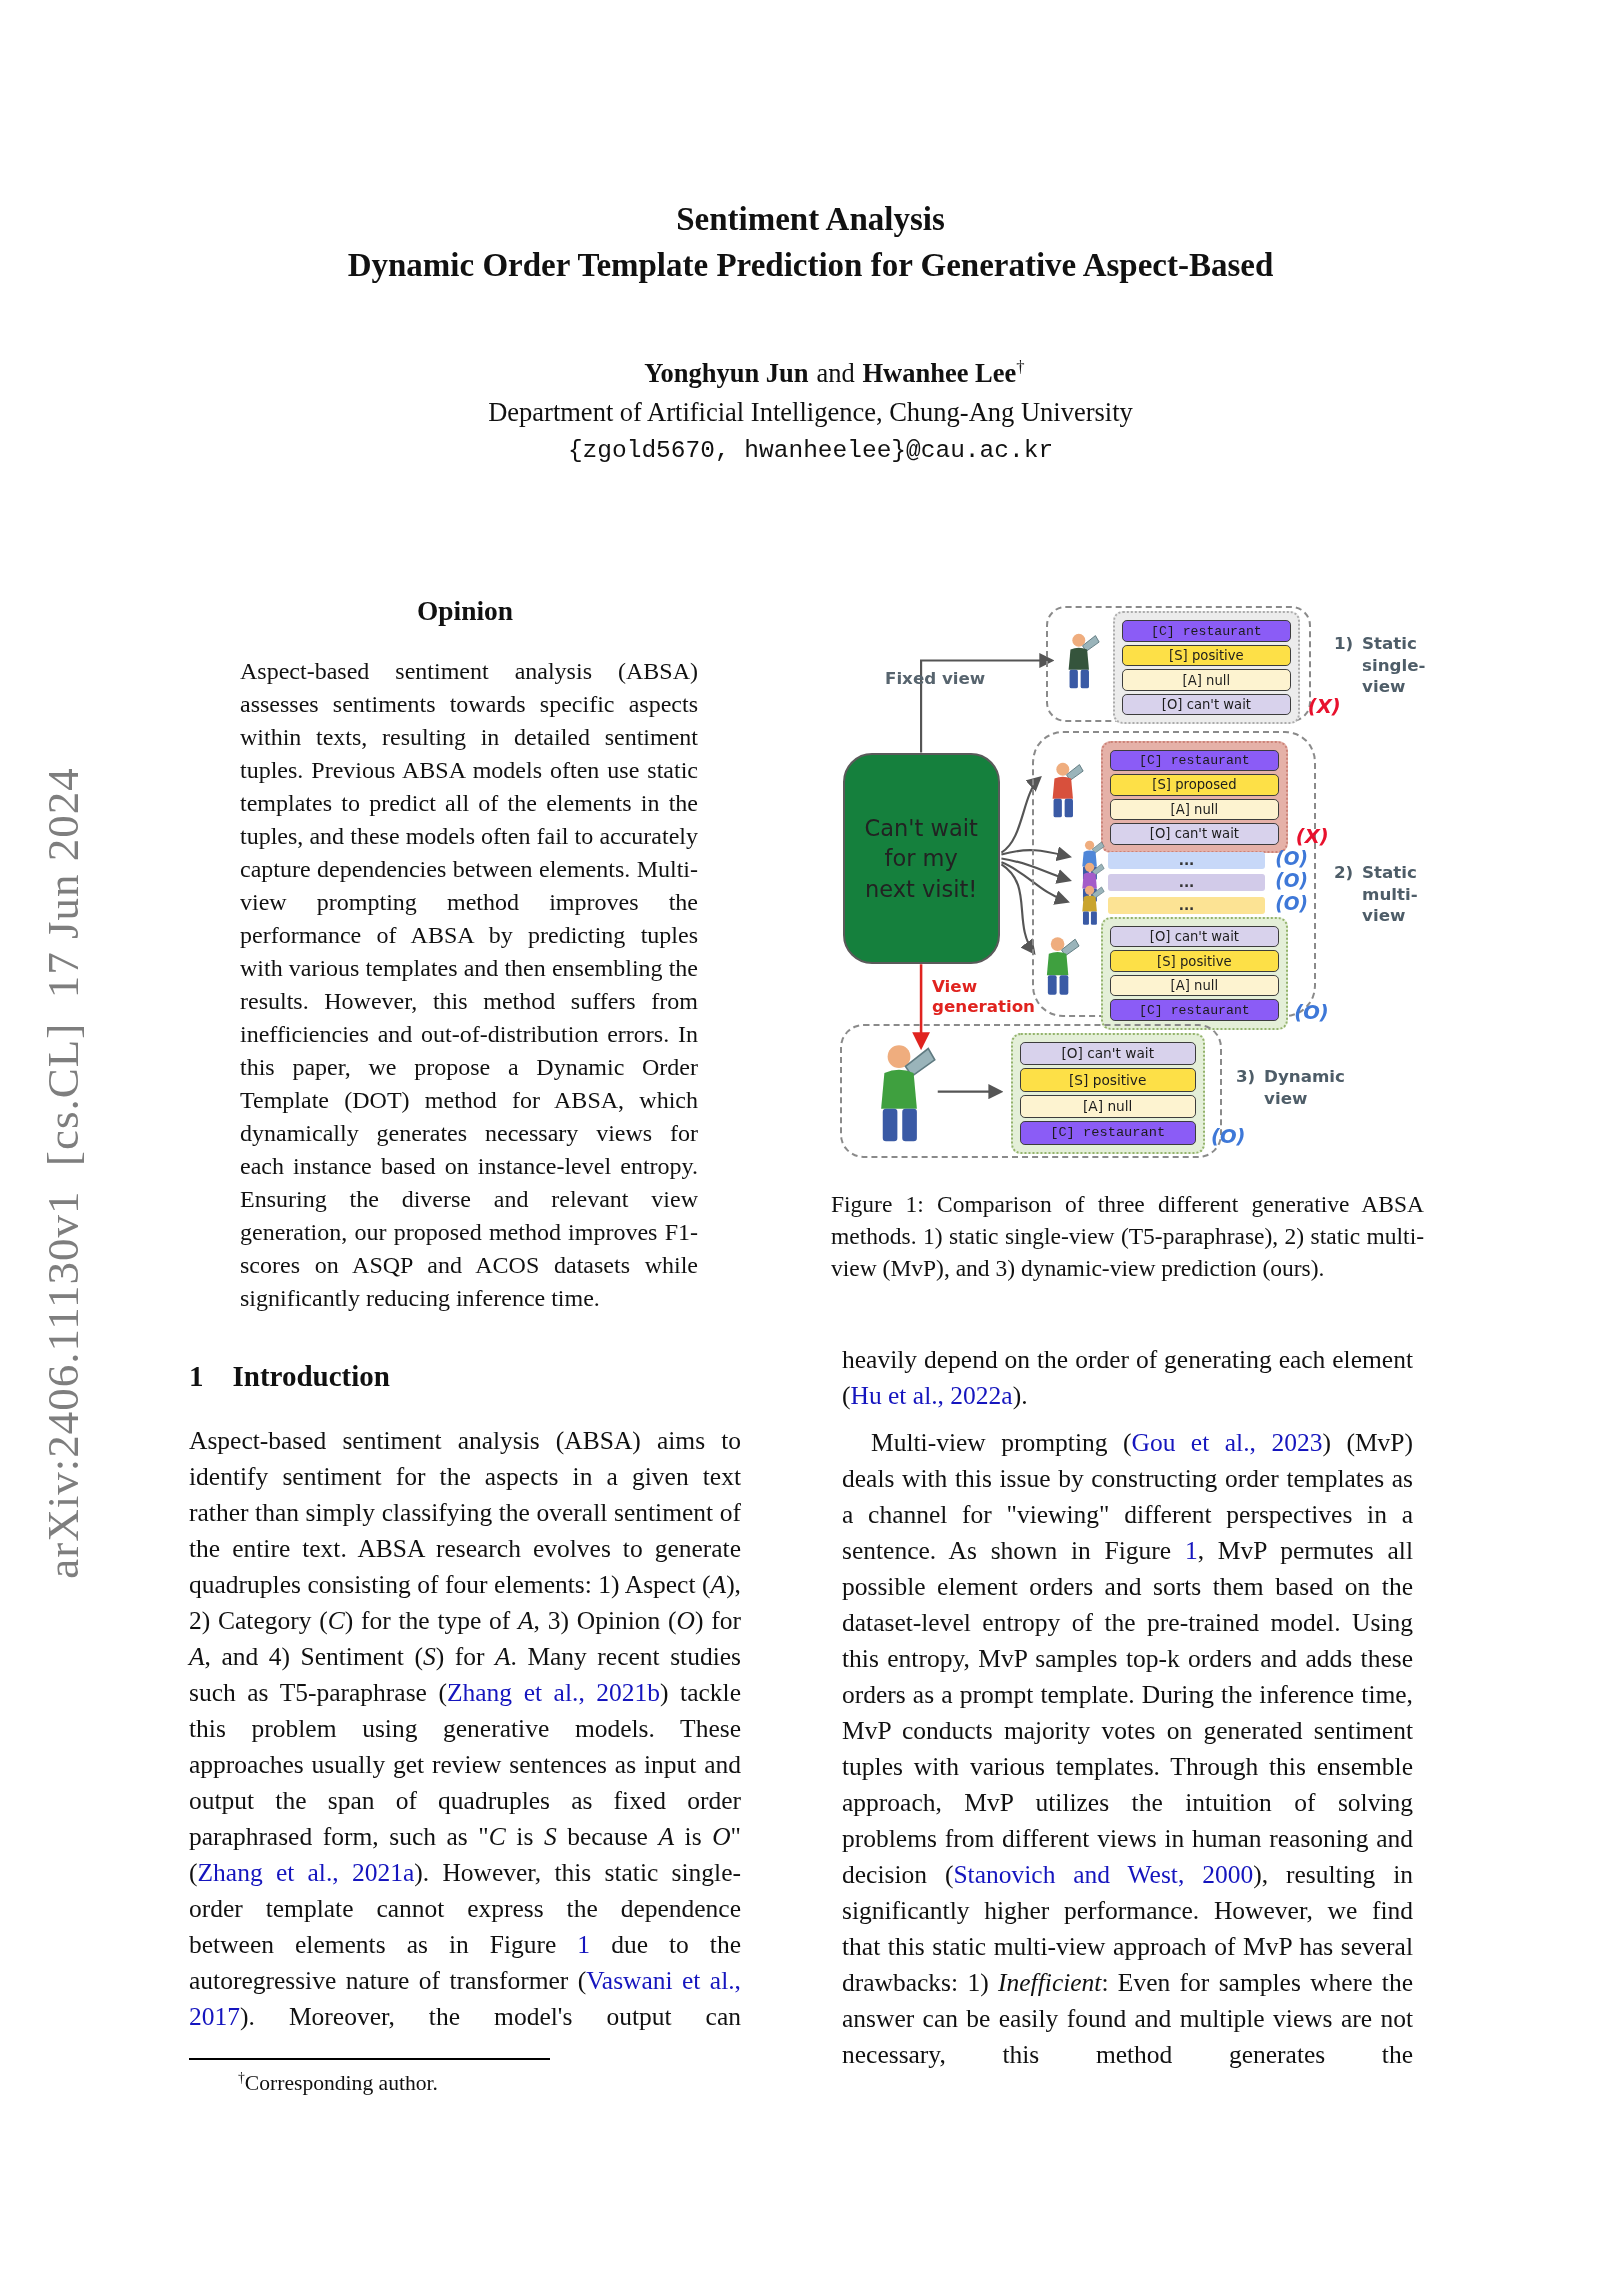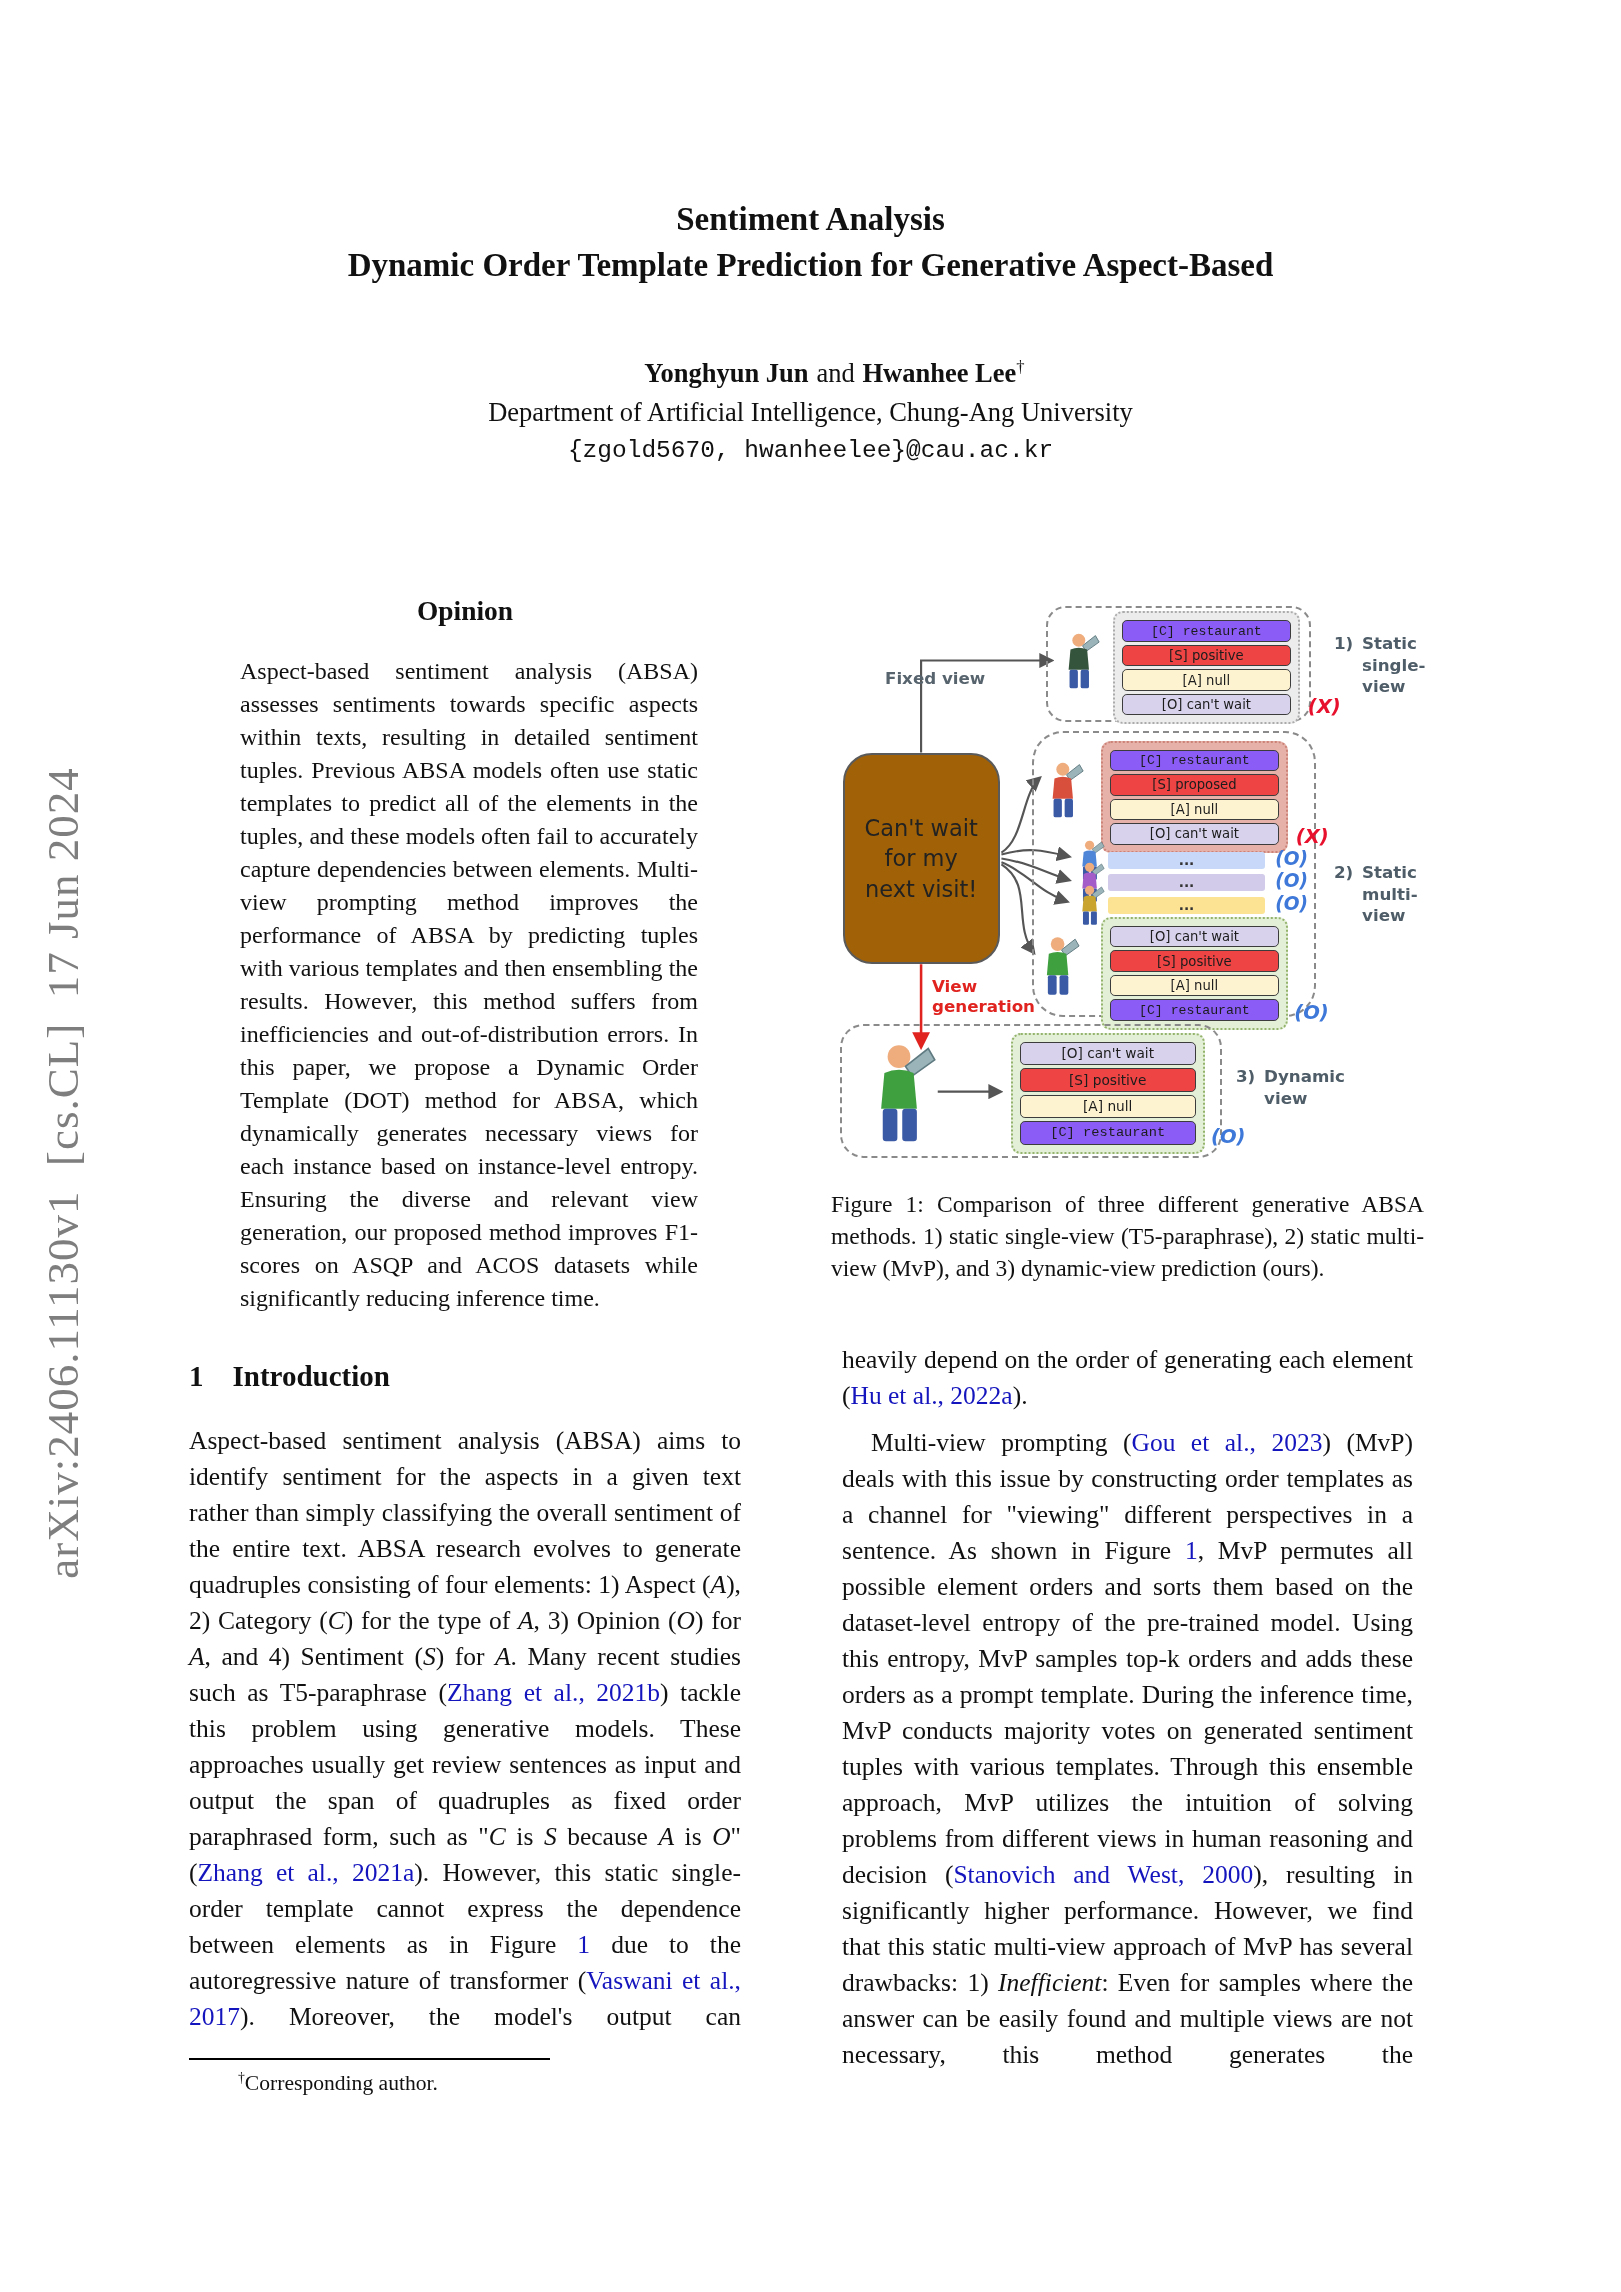--- a/index.html
+++ b/index.html
@@ -47,41 +47,41 @@
   .seg-m{font-style:italic;}
   .seg-i{font-style:italic;}
 
   
   .fig{position:absolute;left:828px;top:586px;width:632px;height:588px;
        font-family:"DejaVu Sans",sans-serif;}
   .fig-arrows{position:absolute;left:0;top:0;pointer-events:none;}
   .source-box{position:absolute;left:14.7px;top:167px;width:157px;height:211px;
               border:2.5px solid #5a5a5a;border-radius:29px;display:flex;align-items:center;
               justify-content:center;text-align:center;font-size:22.5px;line-height:1.35;
-              color:#222;padding:0 11.8px;box-sizing:border-box;background:#a16207;}
+              color:#222;padding:0 11.8px;box-sizing:border-box;background:#15803d;}
   .fv-label{position:absolute;left:57px;top:82px;font-size:16.7px;font-weight:bold;color:#57646e;}
   .vg-label{position:absolute;left:104px;top:390px;width:118px;font-size:16.7px;font-weight:bold;
             color:#e0231f;line-height:1.2;}
   .group{position:absolute;border:2px dashed #8a8a8a;box-sizing:border-box;}
   .g1{left:218px;top:19.6px;width:265px;height:116px;border-radius:19.6px;}
   .g2{left:204px;top:145px;width:284px;height:286px;border-radius:31px;}
   .g3{left:11.8px;top:438px;width:382px;height:134px;border-radius:23.5px;}
   .inner-box{position:absolute;border-radius:9.8px;padding:3.9px 6.9px;}
   .gray-box{background:#ececec;border:2px dotted #ababab;}
   .red-box{background:#e5b1a8;border:2px dotted #cc8277;}
   .green-box{background:#e4efd8;border:2px dotted #94b36c;}
   .g1 .gray-box{left:65px;top:3.9px;width:169px;}
   .g2 .red-box{left:67px;top:7.8px;width:169px;}
   .g2 .green-box{left:67px;top:184px;width:169px;}
   .g3 .green-box{left:169px;top:6.9px;width:176px;}
   .tag{height:19.6px;border:1.6px solid #3c3c3c;border-radius:4.9px;display:flex;align-items:center;
        justify-content:center;font-size:13.2px;color:#1c1c1c;margin:2.9px 0;background:#fff;}
   .g3 .tag{height:21.6px;font-size:13.7px;}
   .tag-c{background:#8b5cf6;font-family:Liberation Mono, monospace;}
-  .tag-s{background:#ef4444;}
+  .tag-s{background:#fde047;}
   .tag-a{background:#fdf3d0;}
   .tag-o{background:#d8d2ec;text-align:center;}
   .mark{position:absolute;font-weight:bold;font-style:italic;font-size:19.6px;white-space:nowrap;}
   .mark-x{color:#e8112d;}
   .mark-o{color:#3e78d8;}
   .inner-box .mark{right:-43px;bottom:3.9px;}
   .dots-row{position:absolute;left:74px;width:157px;height:16.7px;border-radius:2.9px;display:flex;
             align-items:center;justify-content:center;font-weight:bold;font-size:13.7px;color:#333;}
   .d1{top:119px;background:#c7d8f8;}
   .d2{top:141px;background:#d2cbe9;}

